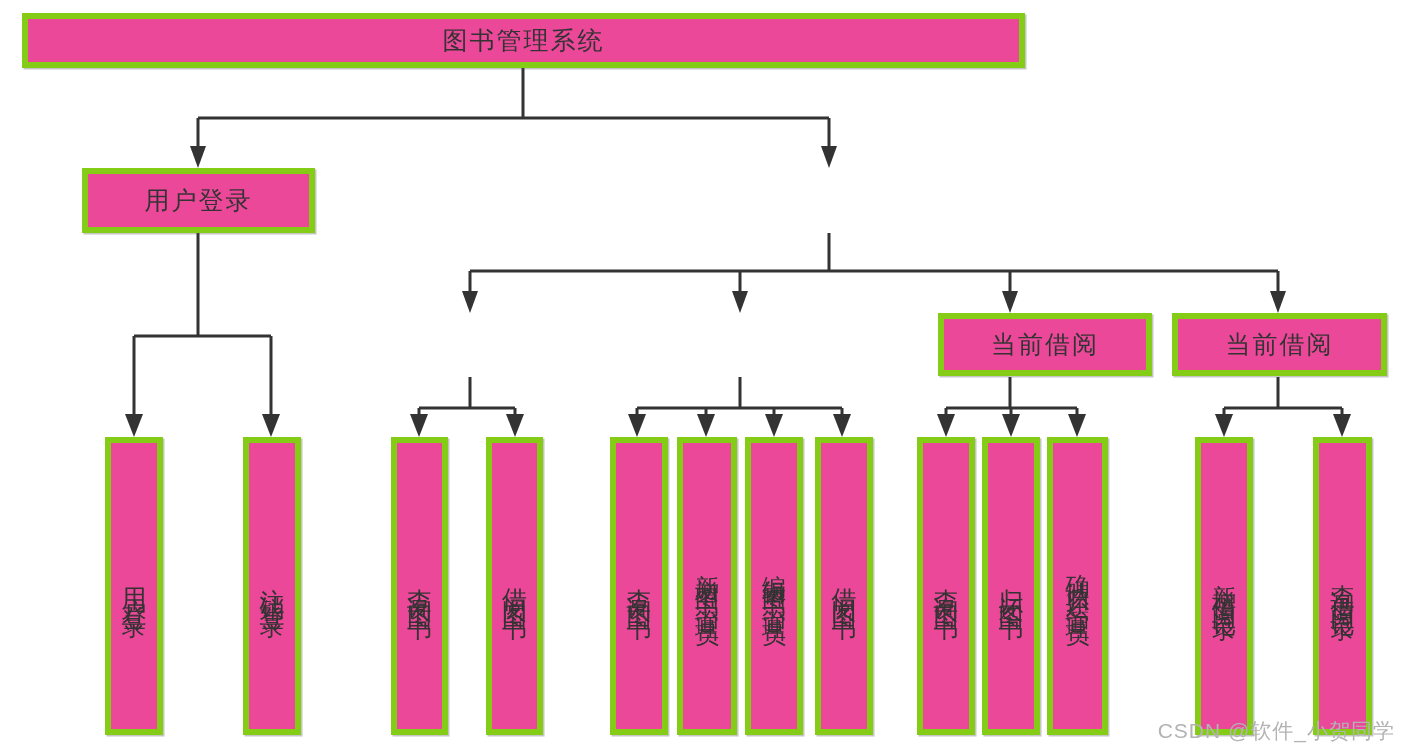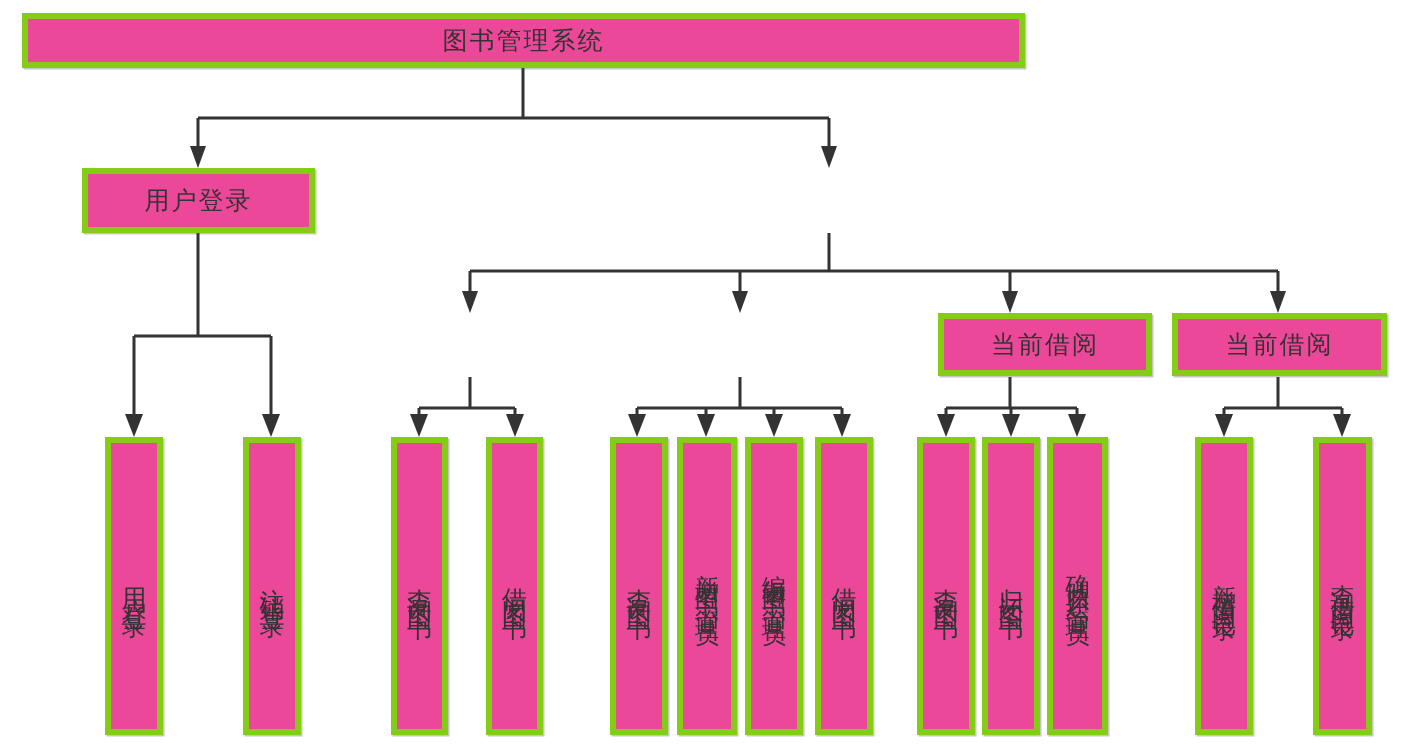--- a/index.html
+++ b/index.html
@@ -142,13 +142,14 @@
     <span>确认归还（管理员）</span>
   </div>
 
   <div class="node leaf long" id="lf-e1">
     <span>新增借阅记录</span>
   </div>
   <div class="node leaf long" id="lf-e2">
     <span>查询借阅记录</span>
   </div>
 
+  <div id="watermark">CSDN @软件_小贺同学</div>
 </div>
 
 </body></html>

